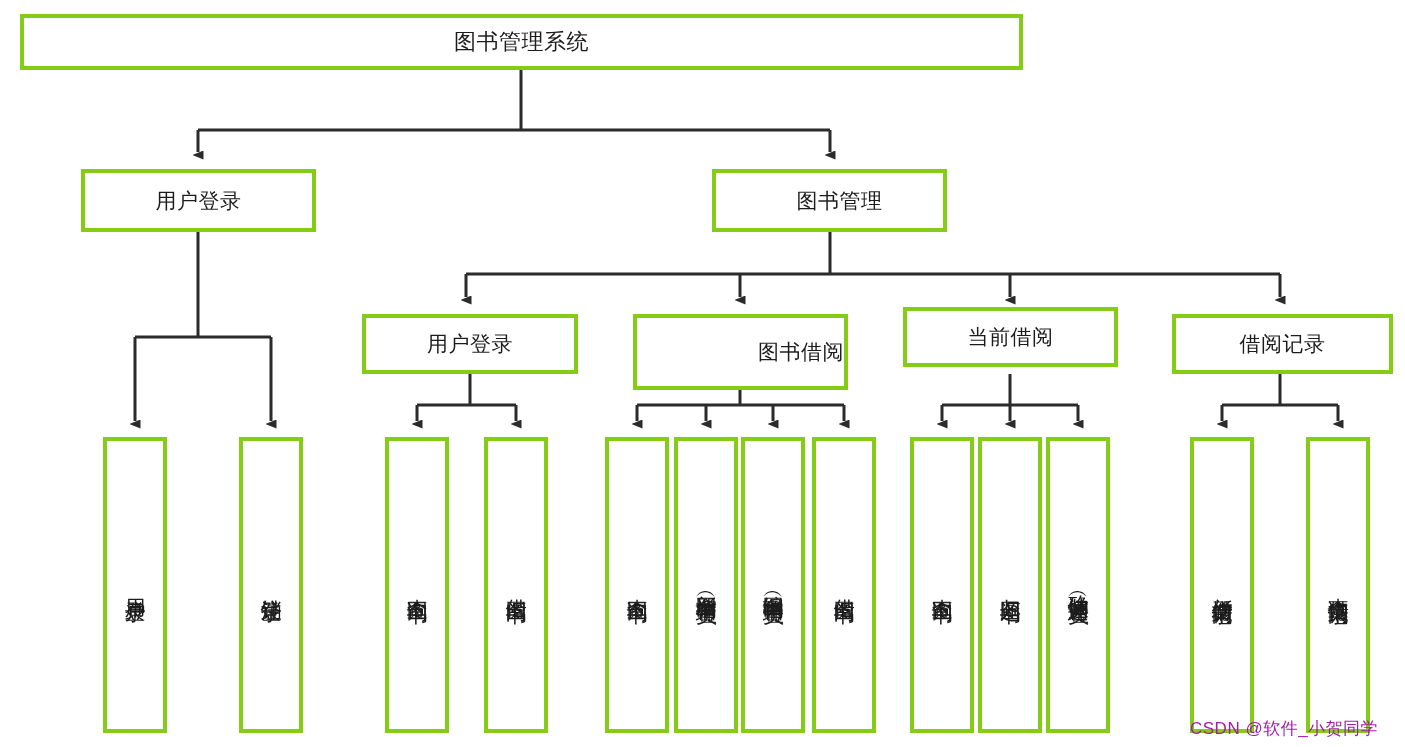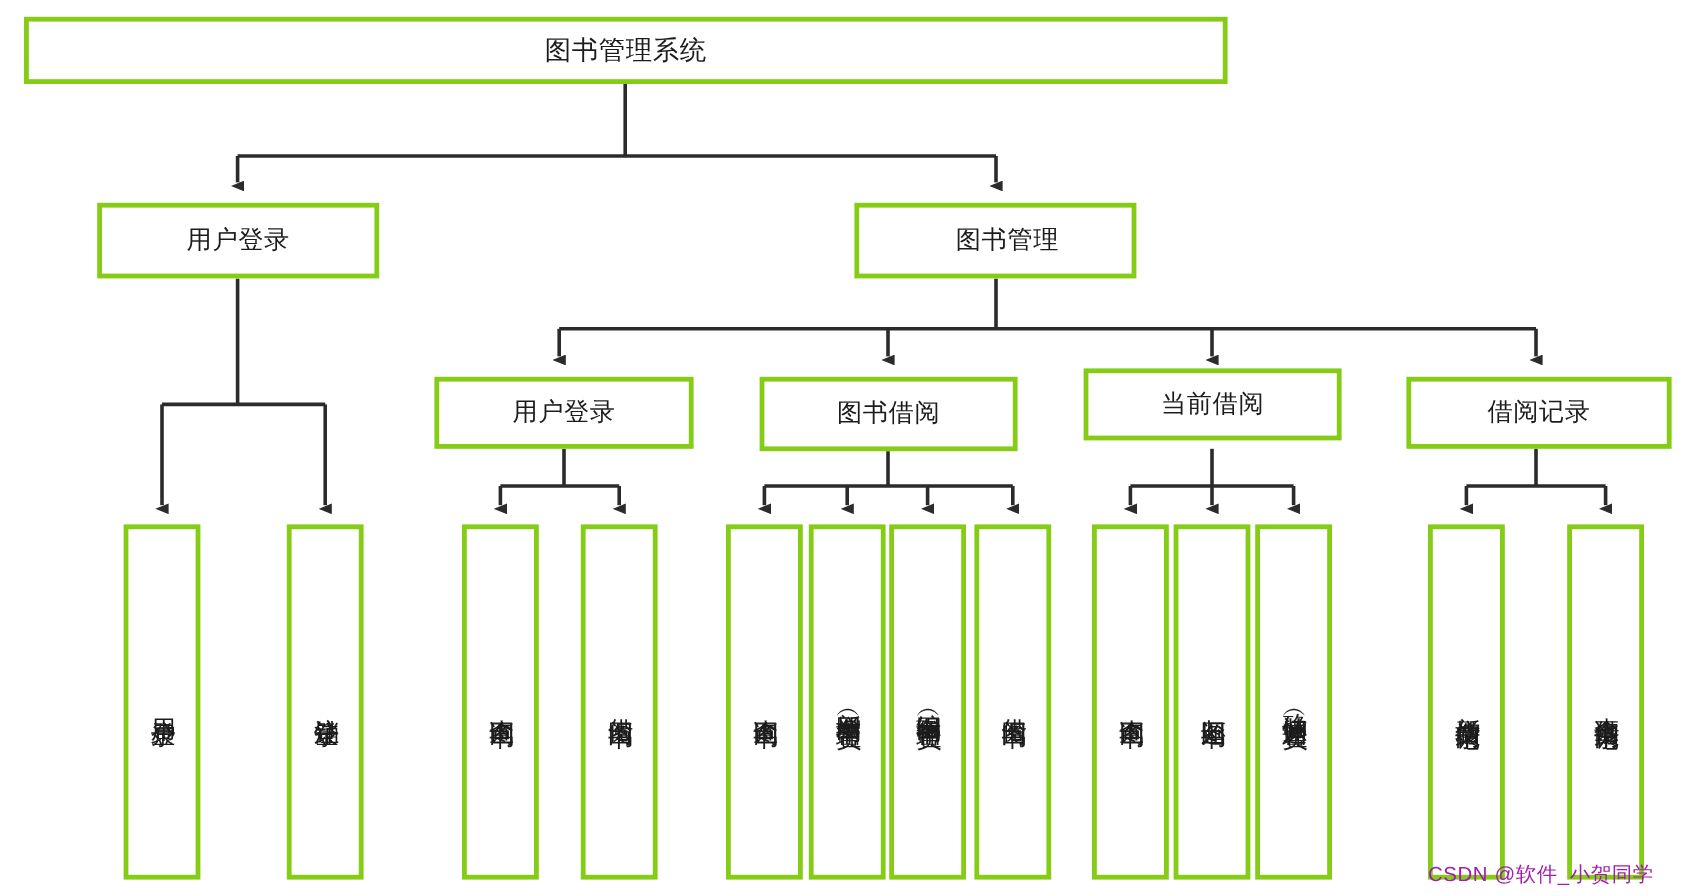--- a/index.html
+++ b/index.html
@@ -139,21 +139,21 @@
   </div>
 
   <div class="node horiz" style="left:712px; top:169px; width:235px; height:63px;padding-left:20px;">
     <span class="node-label">图书管理</span>
   </div>
 
   <div class="node horiz" style="left:362px; top:314px; width:216px; height:60px;">
     <span class="node-label">用户登录</span>
   </div>
 
-  <div class="node horiz" style="left:633px; top:314px; width:215px; height:62px;">
+  <div class="node horiz" style="left:633px; top:314px; width:215px; height:76px;justify-content:flex-end;">
     <span class="node-label">图书借阅</span>
   </div>
 
   <div class="node horiz" style="left:903px; top:307px; width:215px; height:60px;">
     <span class="node-label">当前借阅</span>
   </div>
 
   <div class="node horiz" style="left:1172px; top:314px; width:221px; height:60px;">
     <span class="node-label">借阅记录</span>
   </div>

